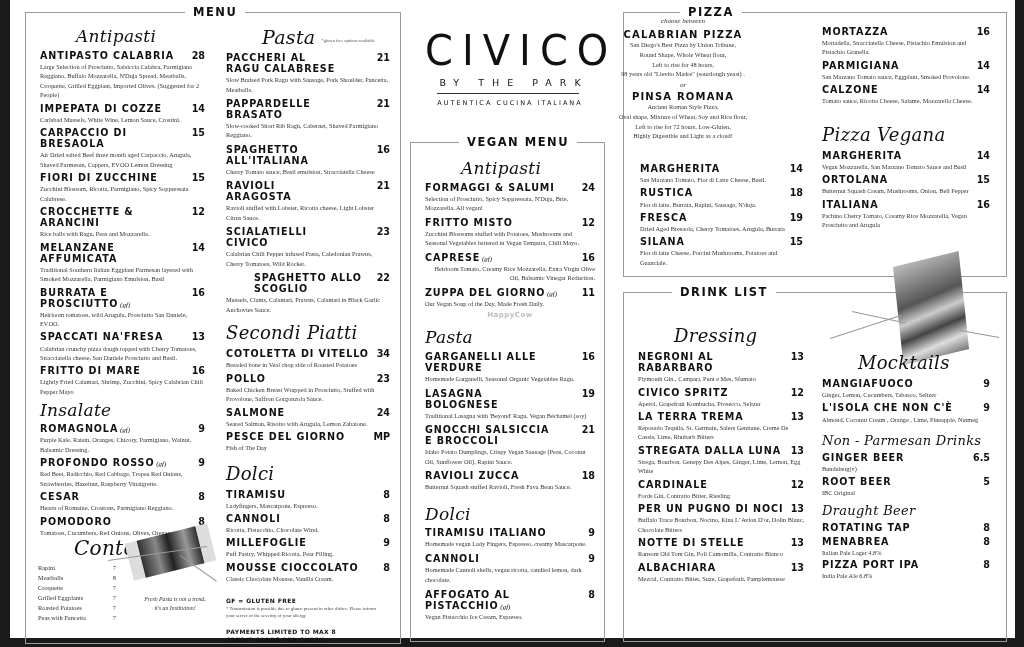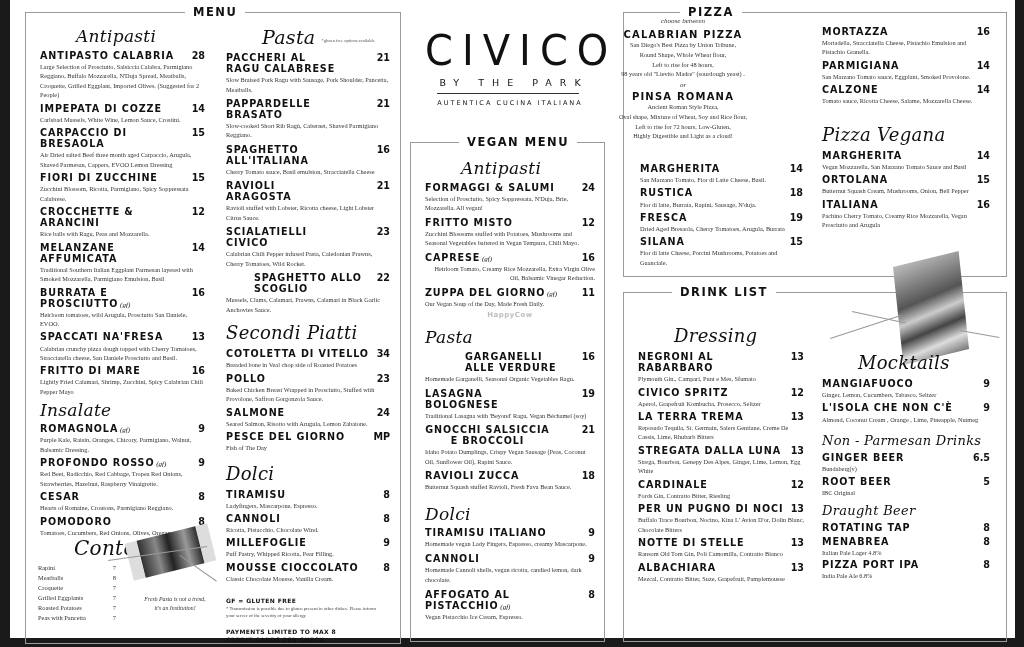--- a/index.html
+++ b/index.html
@@ -360,35 +360,35 @@
           <span class="item-price">11</span>
         </div>
         <div class="item-desc">Our Vegan Soup of the Day, Made Fresh Daily.</div>
       </div>
     </div>
   <div class="watermark center" style="margin-top:-1px;">HappyCow</div>
   <div class="script" style="margin:10px 0 5px;">Pasta</div>
   <div id="v-pasta">
       <div class="item" style="margin-bottom: 4px;">
         <div class="item-head">
-          <span class="item-name" style="max-width: 125px; margin-left: 40px;">GARGANELLI ALLE VERDURE</span>
+          <span class="item-name" style="max-width: 125px;">GARGANELLI ALLE VERDURE</span>
           <span class="item-price">16</span>
         </div>
         <div class="item-desc">Homemade Garganelli, Seasonal Organic Vegetables Ragu.</div>
       </div>
       <div class="item" style="margin-bottom: 4px;">
         <div class="item-head">
           <span class="item-name" style="max-width: 125px;">LASAGNA BOLOGNESE</span>
           <span class="item-price">19</span>
         </div>
         <div class="item-desc">Traditional Lasagna with 'Beyond' Ragu, Vegan Béchamel (soy)</div>
       </div>
       <div class="item" style="margin-bottom: 4px;">
         <div class="item-head">
-          <span class="item-name" style="max-width: 125px; text-align: center;">GNOCCHI SALSICCIA E BROCCOLI</span>
+          <span class="item-name" style="max-width: 125px;">GNOCCHI SALSICCIA E BROCCOLI</span>
           <span class="item-price">21</span>
         </div>
         <div class="item-desc">Idaho Potato Dumplings, Crispy Vegan Sausage (Peas, Coconut Oil, Sunflower Oil), Rapini Sauce.</div>
       </div>
       <div class="item" style="margin-bottom: 4px;">
         <div class="item-head">
           <span class="item-name" style="max-width: 125px;">RAVIOLI ZUCCA</span>
           <span class="item-price">18</span>
         </div>
         <div class="item-desc">Butternut Squash stuffed Ravioli, Fresh Fava Bean Sauce.</div>

